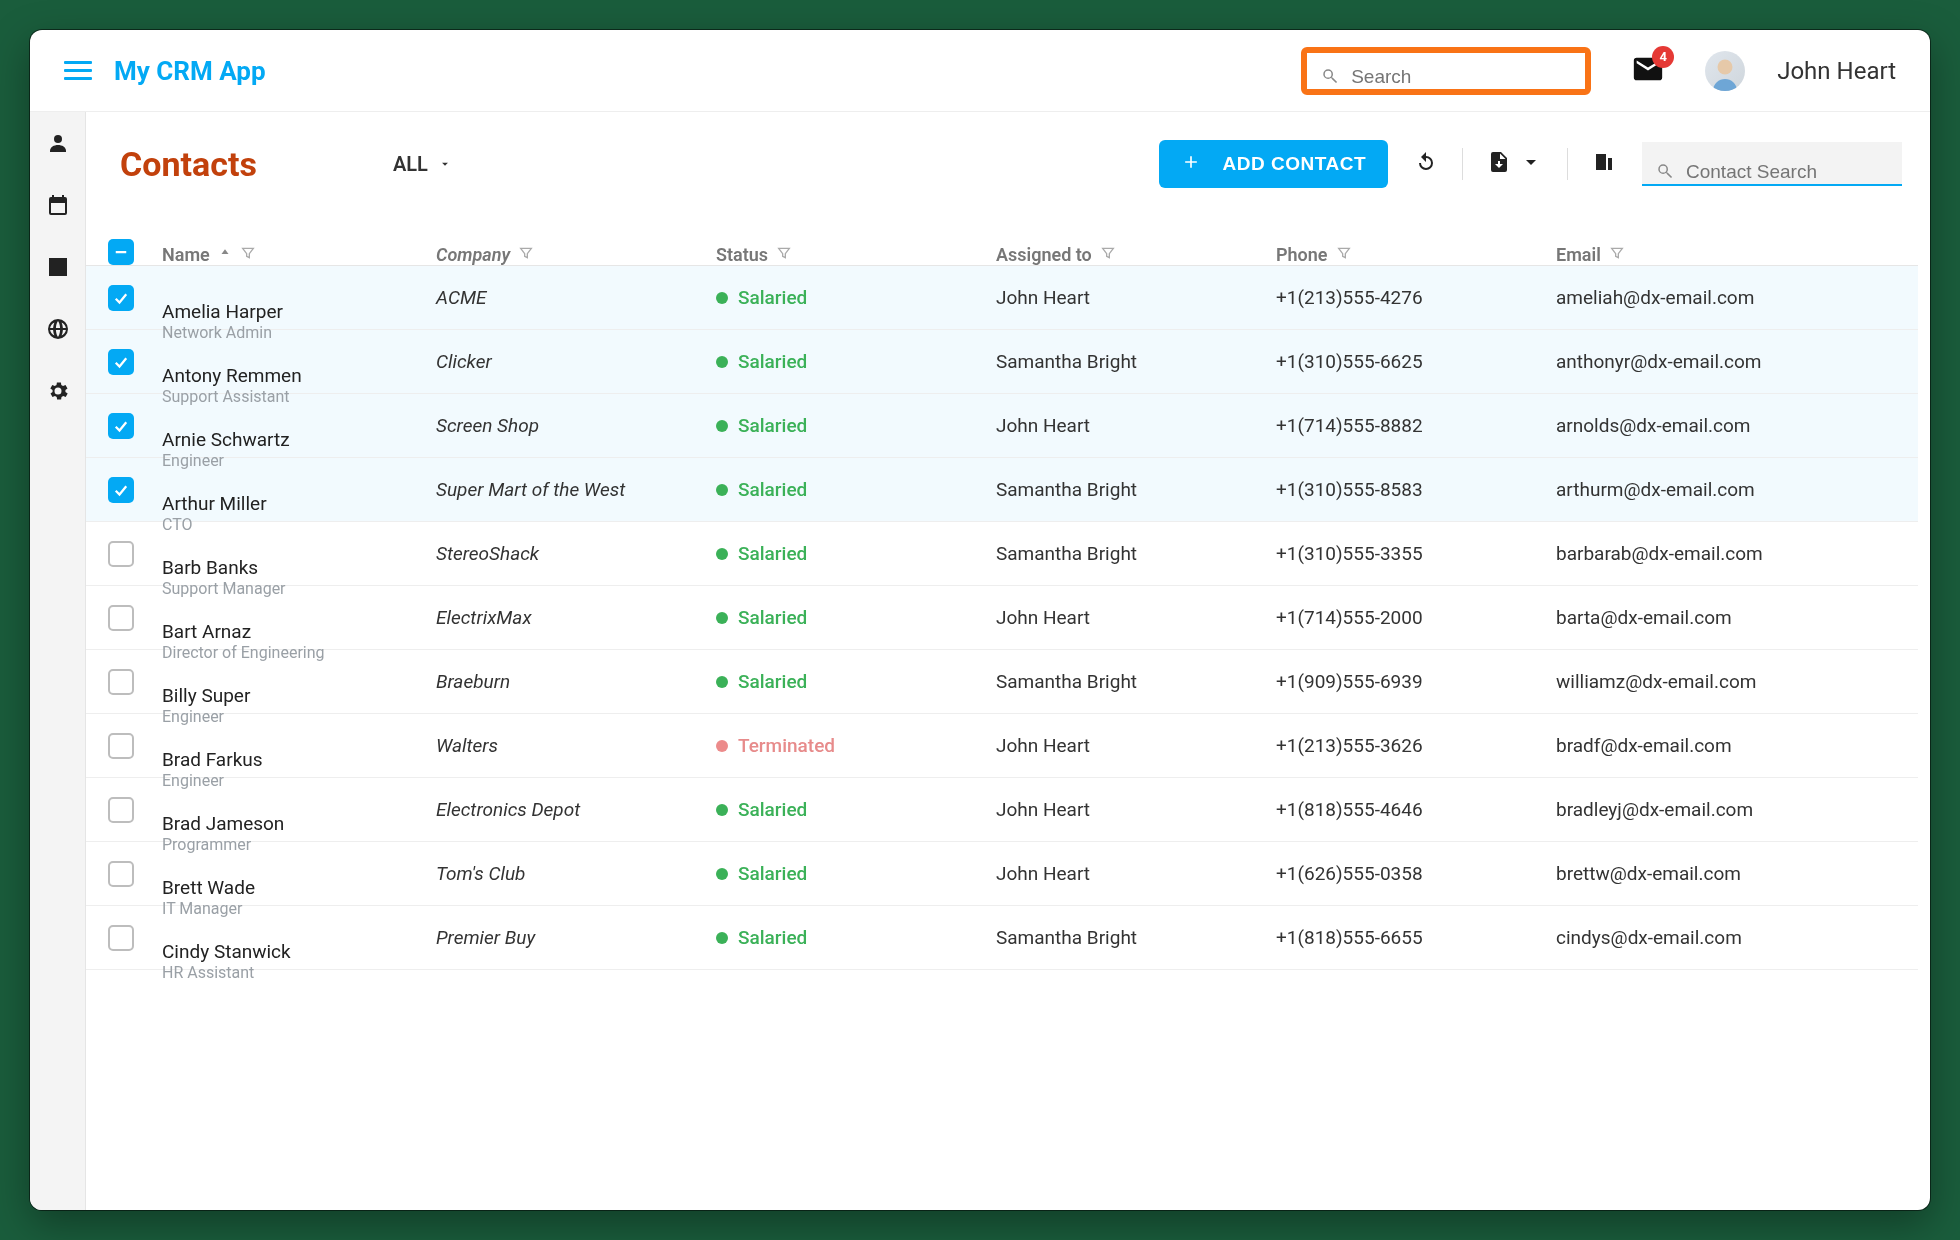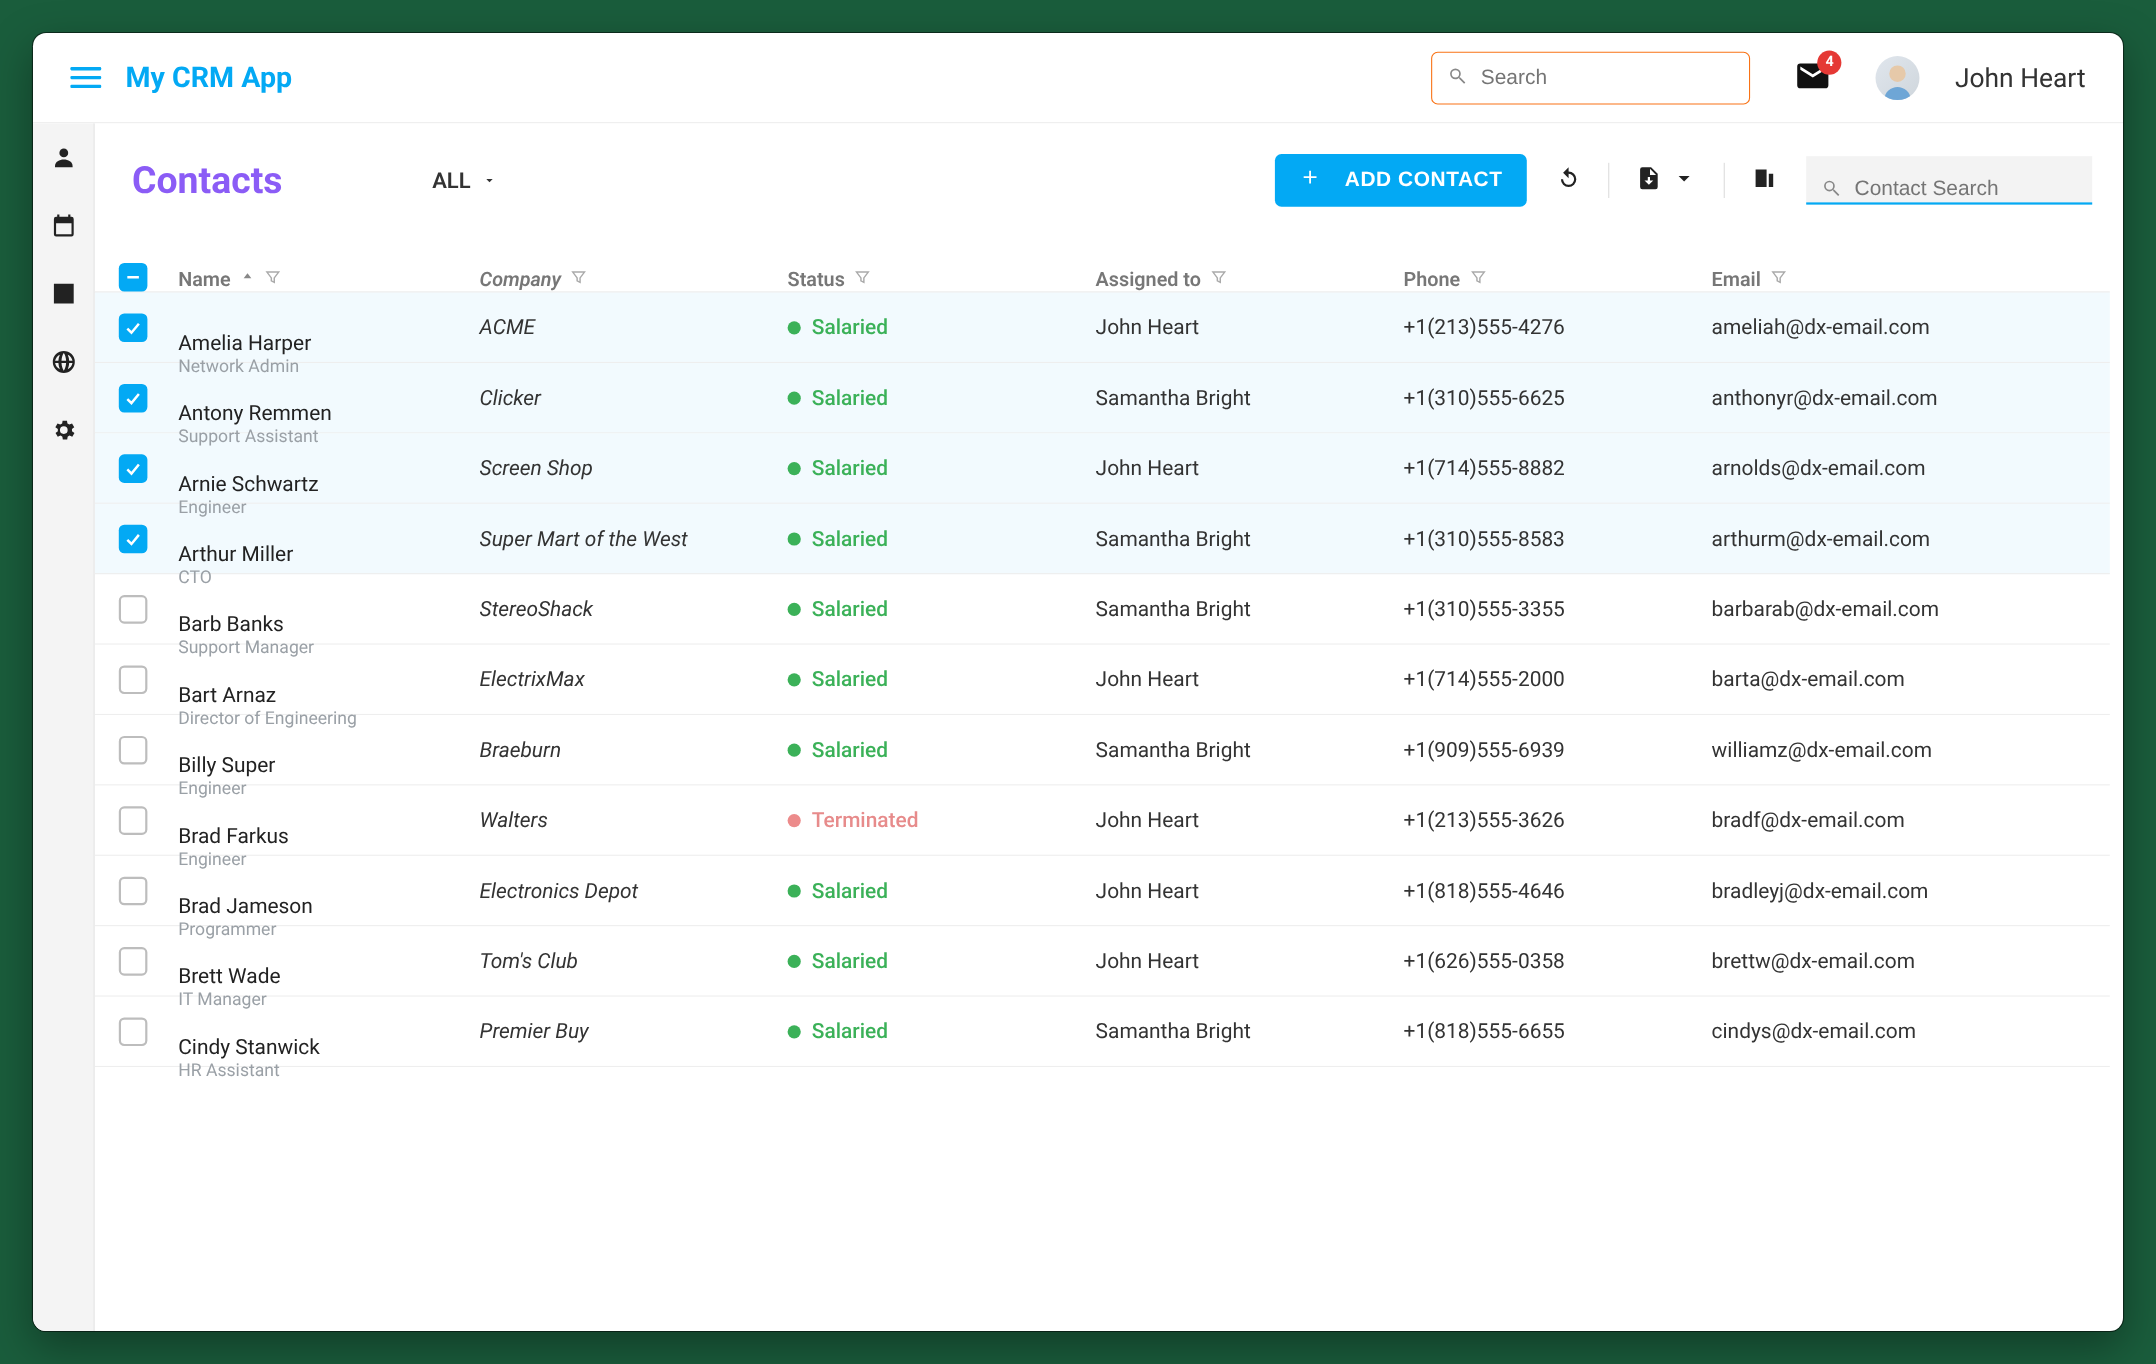--- a/index.html
+++ b/index.html
@@ -4,36 +4,36 @@
 <style>
 html,body{margin:0;padding:0;height:100%;font-family:-apple-system,BlinkMacSystemFont,"Segoe UI",Roboto,Helvetica,Arial,sans-serif;background:#1a5d3c;}
 *{box-sizing:border-box;}
 .stage{width:1960px;height:1240px;position:relative;background:#1a5d3c;padding:30px;}
 .app-window{width:100%;height:100%;background:#fff;border-radius:12px;box-shadow:0 14px 40px rgba(0,0,0,.35),0 0 0 1px rgba(0,0,0,.5);overflow:hidden;display:flex;flex-direction:column;}
 .header{height:82px;display:flex;align-items:center;padding:0 34px;border-bottom:1px solid #eee;gap:22px;}
 .hamburger{width:28px;height:28px;display:flex;flex-direction:column;justify-content:center;gap:5px;cursor:pointer;}
 .hamburger span{display:block;height:3px;background:#03a9f4;border-radius:1px;}
 .app-title{font-size:26px;font-weight:700;color:#03a9f4;}
 .flex-spacer{flex:1;}
-.search-box{width:290px;height:48px;border:1px solid #f97316;border-radius:6px;display:flex;align-items:center;padding:0 14px;color:#888;}
+.search-box{width:290px;height:48px;border:6px solid #f97316;border-radius:6px;display:flex;align-items:flex-end;padding:0 14px;color:#888;}
 .search-box svg{width:18px;height:18px;fill:#888;margin-right:10px;}
 .search-box input{border:0;outline:0;font-size:19px;color:#444;flex:1;background:transparent;}
 .mail-wrap{position:relative;margin:0 18px;}
 .mail-wrap svg{width:34px;height:34px;fill:#111;}
 .badge{position:absolute;top:-6px;right:-9px;background:#e53935;color:#fff;width:22px;height:22px;border-radius:50%;display:flex;align-items:center;justify-content:center;font-size:13px;font-weight:700;}
 .avatar{width:40px;height:40px;border-radius:50%;background:linear-gradient(135deg,#e0e6ed 0,#cfd6dc 100%);display:flex;align-items:flex-end;justify-content:center;overflow:hidden;margin-right:10px;}
 .avatar svg{width:36px;height:36px;}
 .user-name{font-size:24px;color:#333;}
 .body{flex:1;display:flex;overflow:hidden;}
 .sidebar{width:56px;background:#f4f4f4;border-right:1px solid #e5e5e5;display:flex;flex-direction:column;align-items:center;padding-top:18px;gap:32px;}
 .sidebar .sb-item{width:30px;height:30px;display:flex;align-items:center;justify-content:center;cursor:pointer;}
 .sidebar svg{width:24px;height:24px;fill:#222;}
 .main{flex:1;display:flex;flex-direction:column;overflow:hidden;}
 .page-bar{display:flex;align-items:center;padding:28px 28px 22px 34px;gap:26px;}
-.page-title{font-size:34px;font-weight:700;color:#8b5cf6;}
+.page-title{font-size:34px;font-weight:700;color:#c2410c;}
 .filter-all{display:flex;align-items:center;gap:10px;font-size:20px;font-weight:600;color:#333;margin-left:110px;cursor:pointer;}
 .filter-all svg{width:14px;height:14px;fill:#333;}
 .btn-primary{background:#03a9f4;color:#fff;border:0;border-radius:6px;height:48px;padding:0 22px;display:flex;align-items:center;gap:22px;font-size:19px;font-weight:700;cursor:pointer;letter-spacing:.5px;}
 .btn-primary svg{width:20px;height:20px;fill:#fff;}
 .icon-btn{height:48px;display:flex;align-items:center;justify-content:center;cursor:pointer;}
 .icon-btn svg{width:24px;height:24px;fill:#222;}
 .toolbar-group{display:flex;align-items:center;gap:24px;}
 .vdiv{width:1px;height:32px;background:#ddd;}
 .contact-search{width:260px;height:44px;background:#f3f3f3;border-bottom:2px solid #03a9f4;display:flex;align-items:flex-end;padding:0 14px;gap:10px;}
 .contact-search svg{width:18px;height:18px;fill:#888;}

